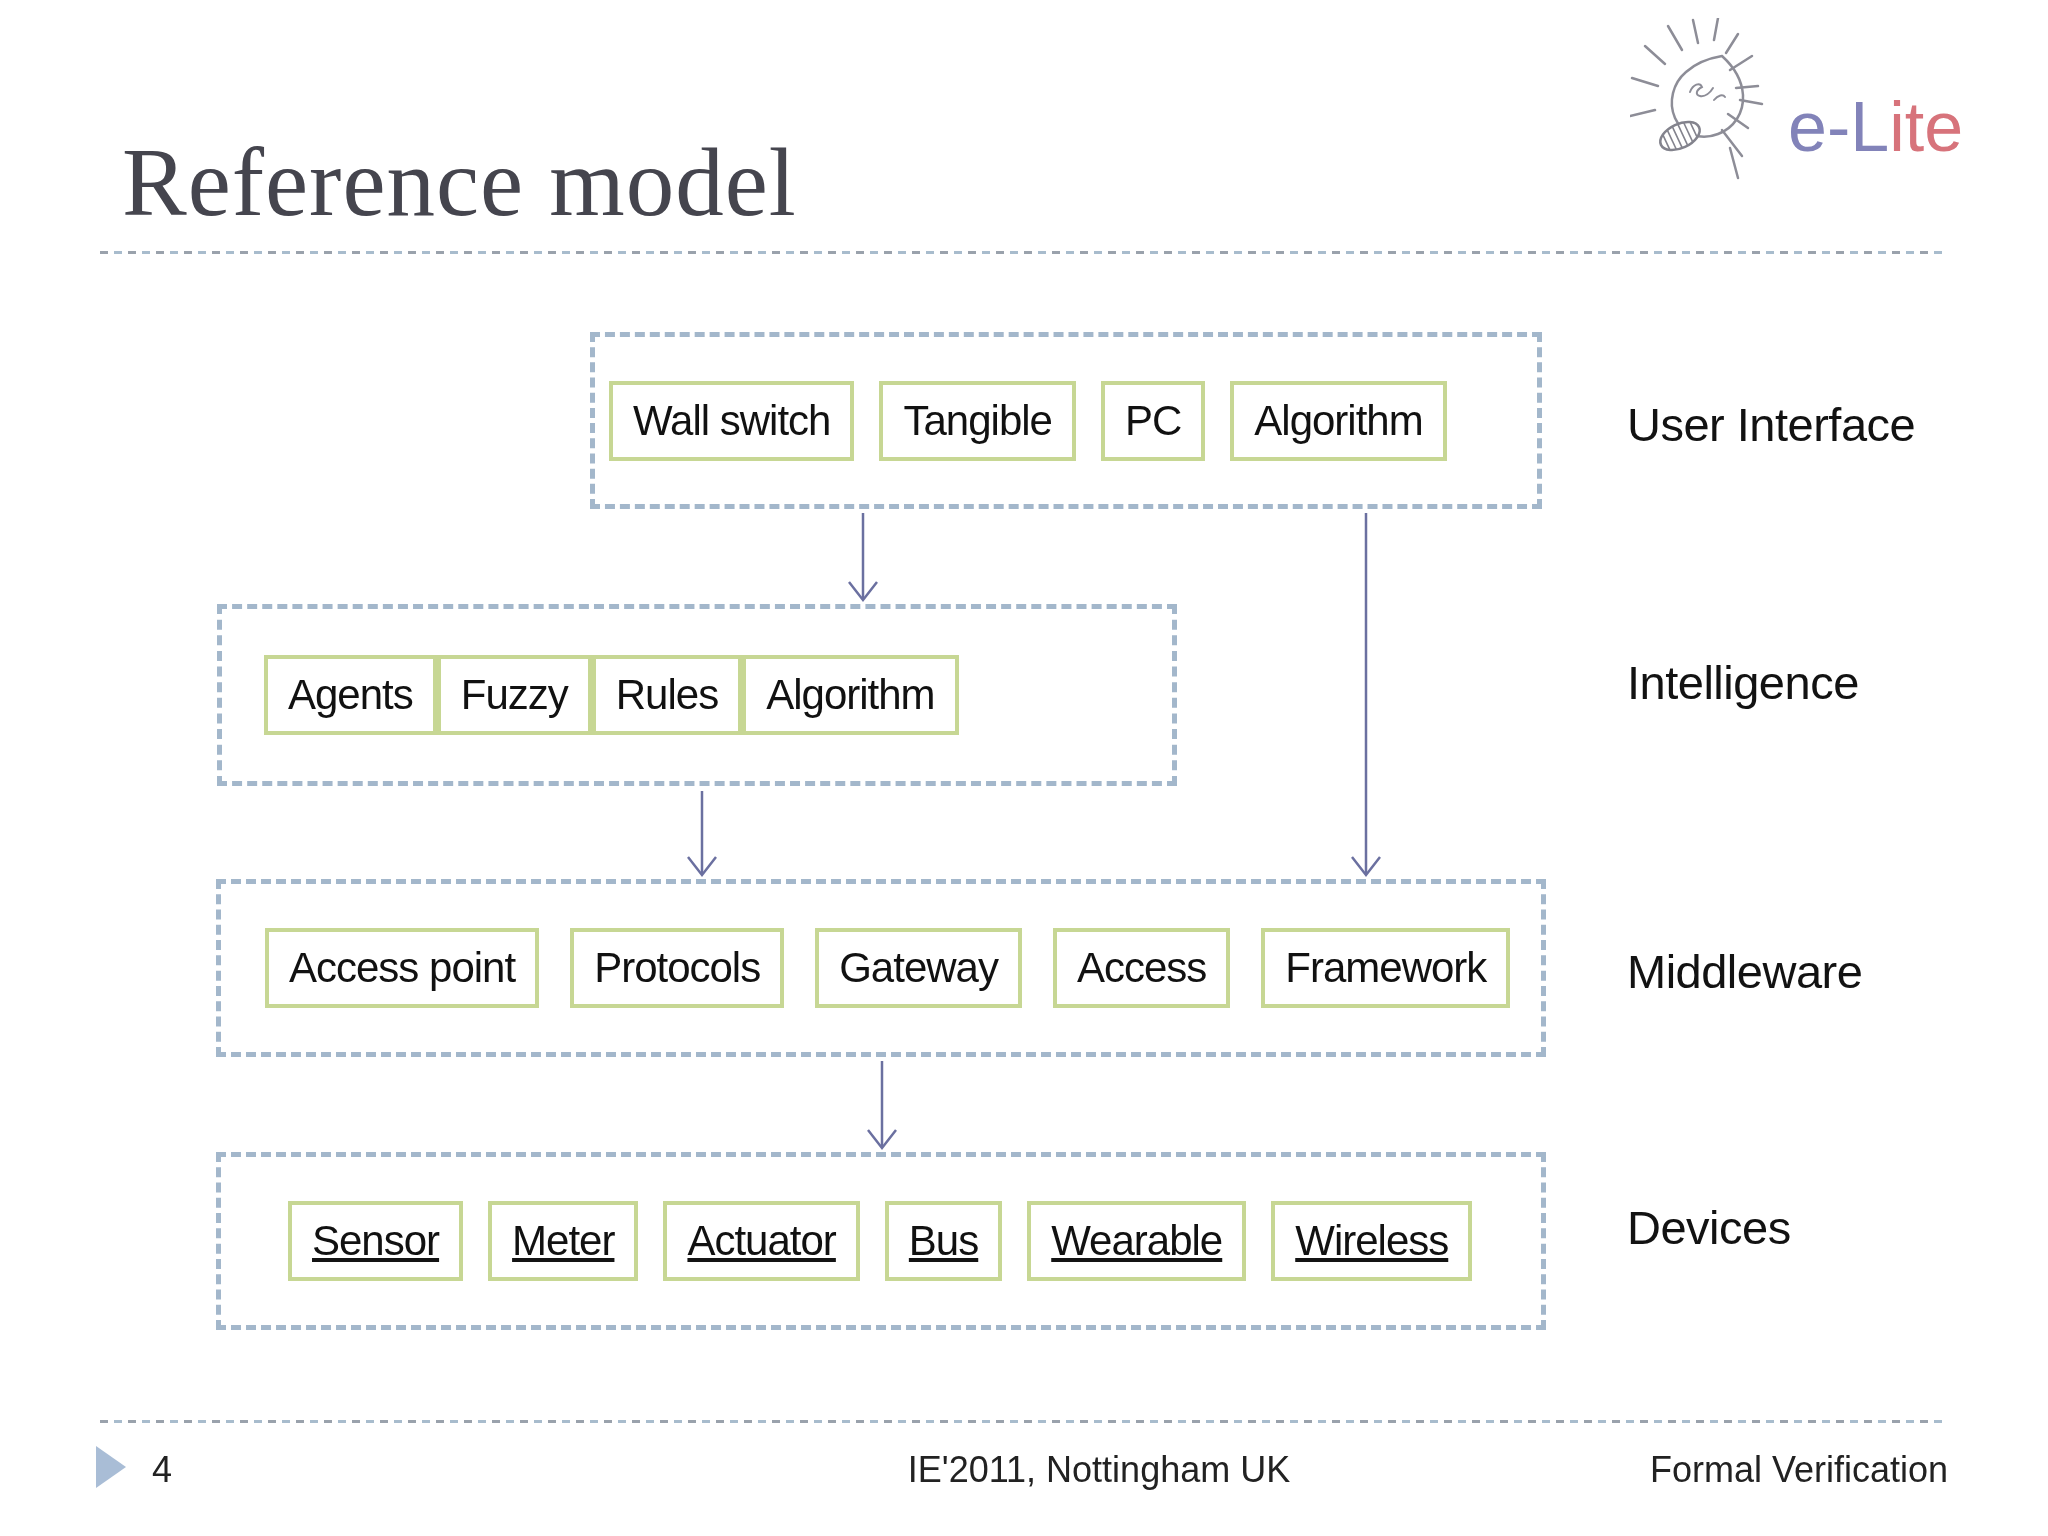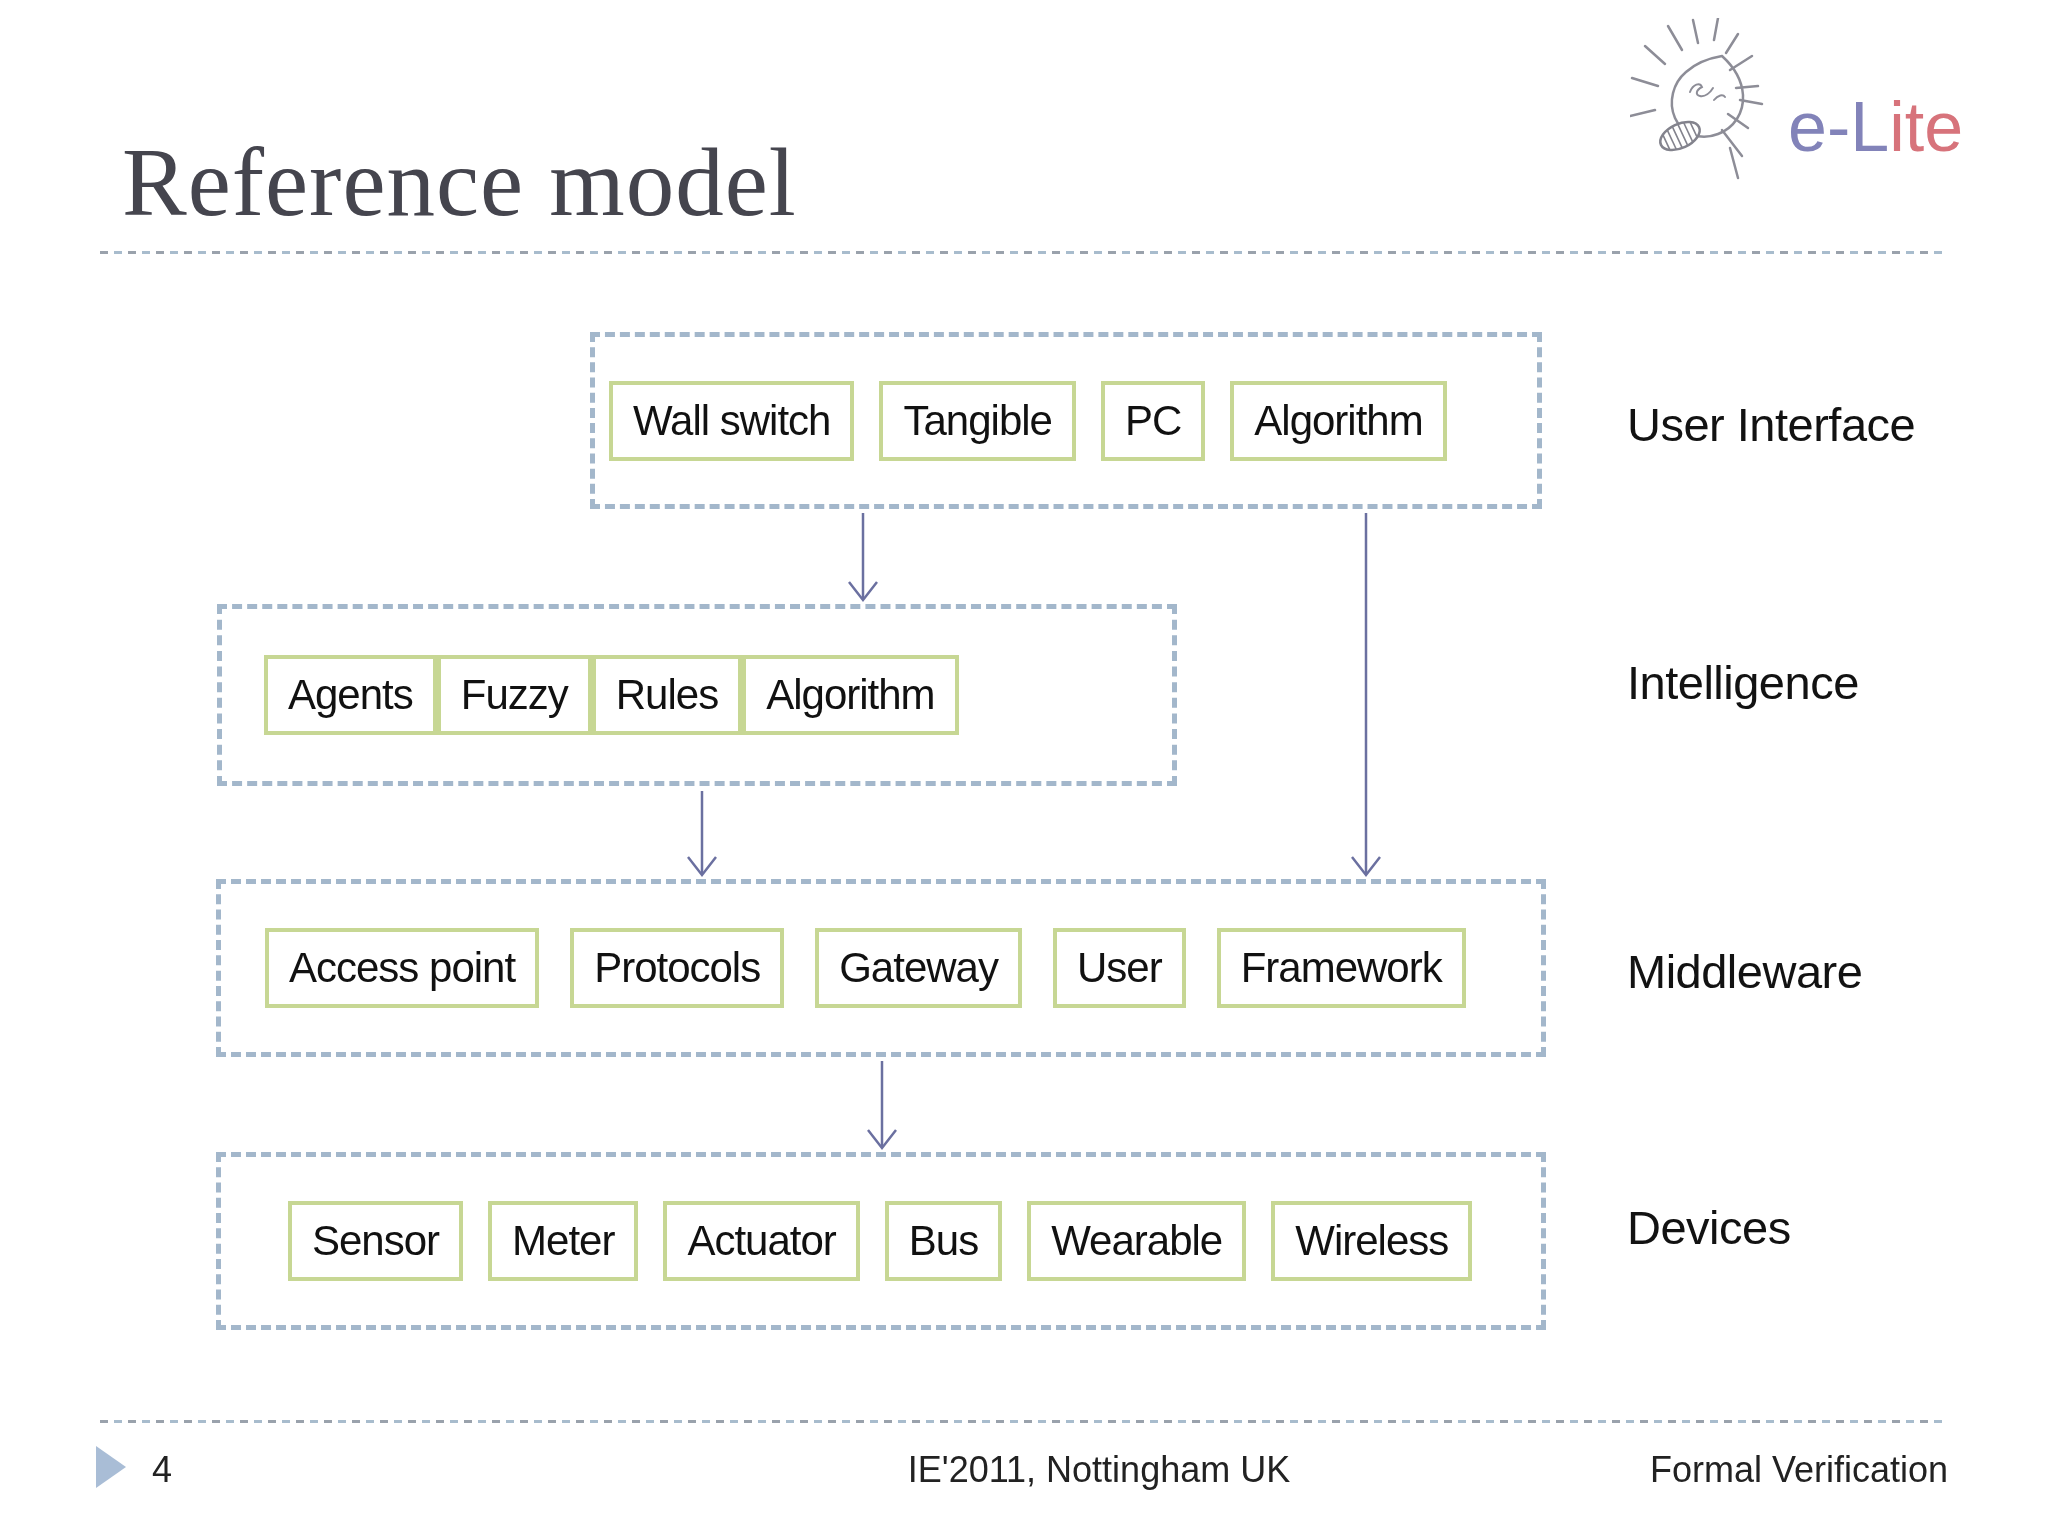--- a/index.html
+++ b/index.html
@@ -31,21 +31,21 @@
   .brand .p1{color:var(--brandPurple,#8283b9);}
   .brand .p2{color:var(--brandRed,#d7737b);}
   
   .frame{
     position:absolute;border:5px dashed var(--dashBorder,#a3b7cb);
     display:flex;align-items:center;box-sizing:border-box;background:transparent;
   }
   .frame-ui {left:590px;top:332px;width:952px;height:177px;padding-left:14px;gap:25px;}
   .frame-int{left:217px;top:604px;width:960px;height:182px;padding-left:42px;}
   .frame-mid{left:216px;top:879px;width:1330px;height:178px;padding-left:44px;gap:31px;}
-  .frame-dev{left:216px;top:1152px;width:1330px;height:178px;padding-left:67px;gap:25px;}
+  .frame-dev{left:216px;top:1152px;width:1330px;height:178px;padding-left:67px;gap:25px;text-decoration:underline;}
   .box{
     height:80px;border:4px solid var(--boxBorder,#c7d794);background:#fff;
     display:flex;align-items:center;padding:0 20px;box-sizing:border-box;
     font-size:42px;letter-spacing:-1px;color:#111;white-space:nowrap;
   }
   .layer-label{
     position:absolute;left:1627px;font-size:47px;line-height:50px;
     letter-spacing:-0.5px;color:#121212;white-space:nowrap;
   }
   .lbl-ui {top:400px;}
@@ -114,21 +114,21 @@
   <div class="frame frame-int">
       <div class="box">Agents</div>
       <div class="box">Fuzzy</div>
       <div class="box">Rules</div>
       <div class="box">Algorithm</div>
     </div>
   <div class="frame frame-mid">
       <div class="box">Access point</div>
       <div class="box">Protocols</div>
       <div class="box">Gateway</div>
-      <div class="box">User</div>
+      <div class="box">Access</div>
       <div class="box">Framework</div>
     </div>
   <div class="frame frame-dev">
       <div class="box">Sensor</div>
       <div class="box">Meter</div>
       <div class="box">Actuator</div>
       <div class="box">Bus</div>
       <div class="box">Wearable</div>
       <div class="box">Wireless</div>
     </div>

